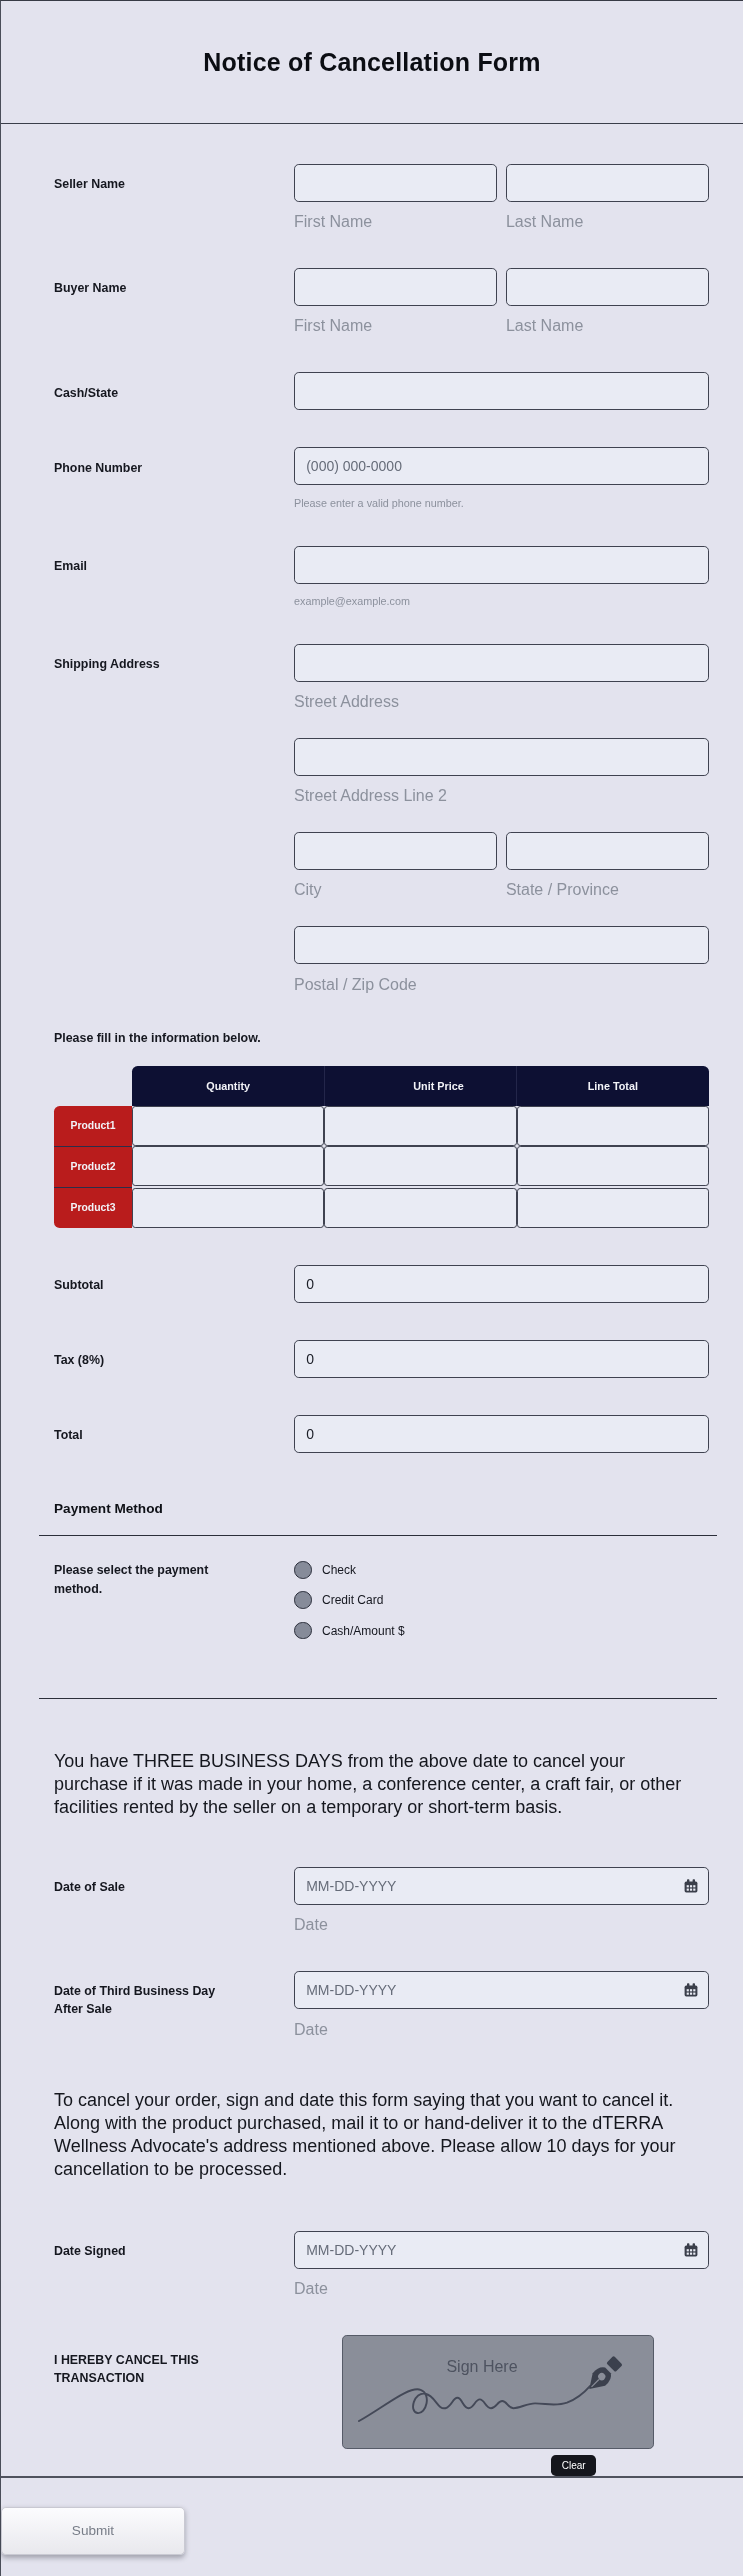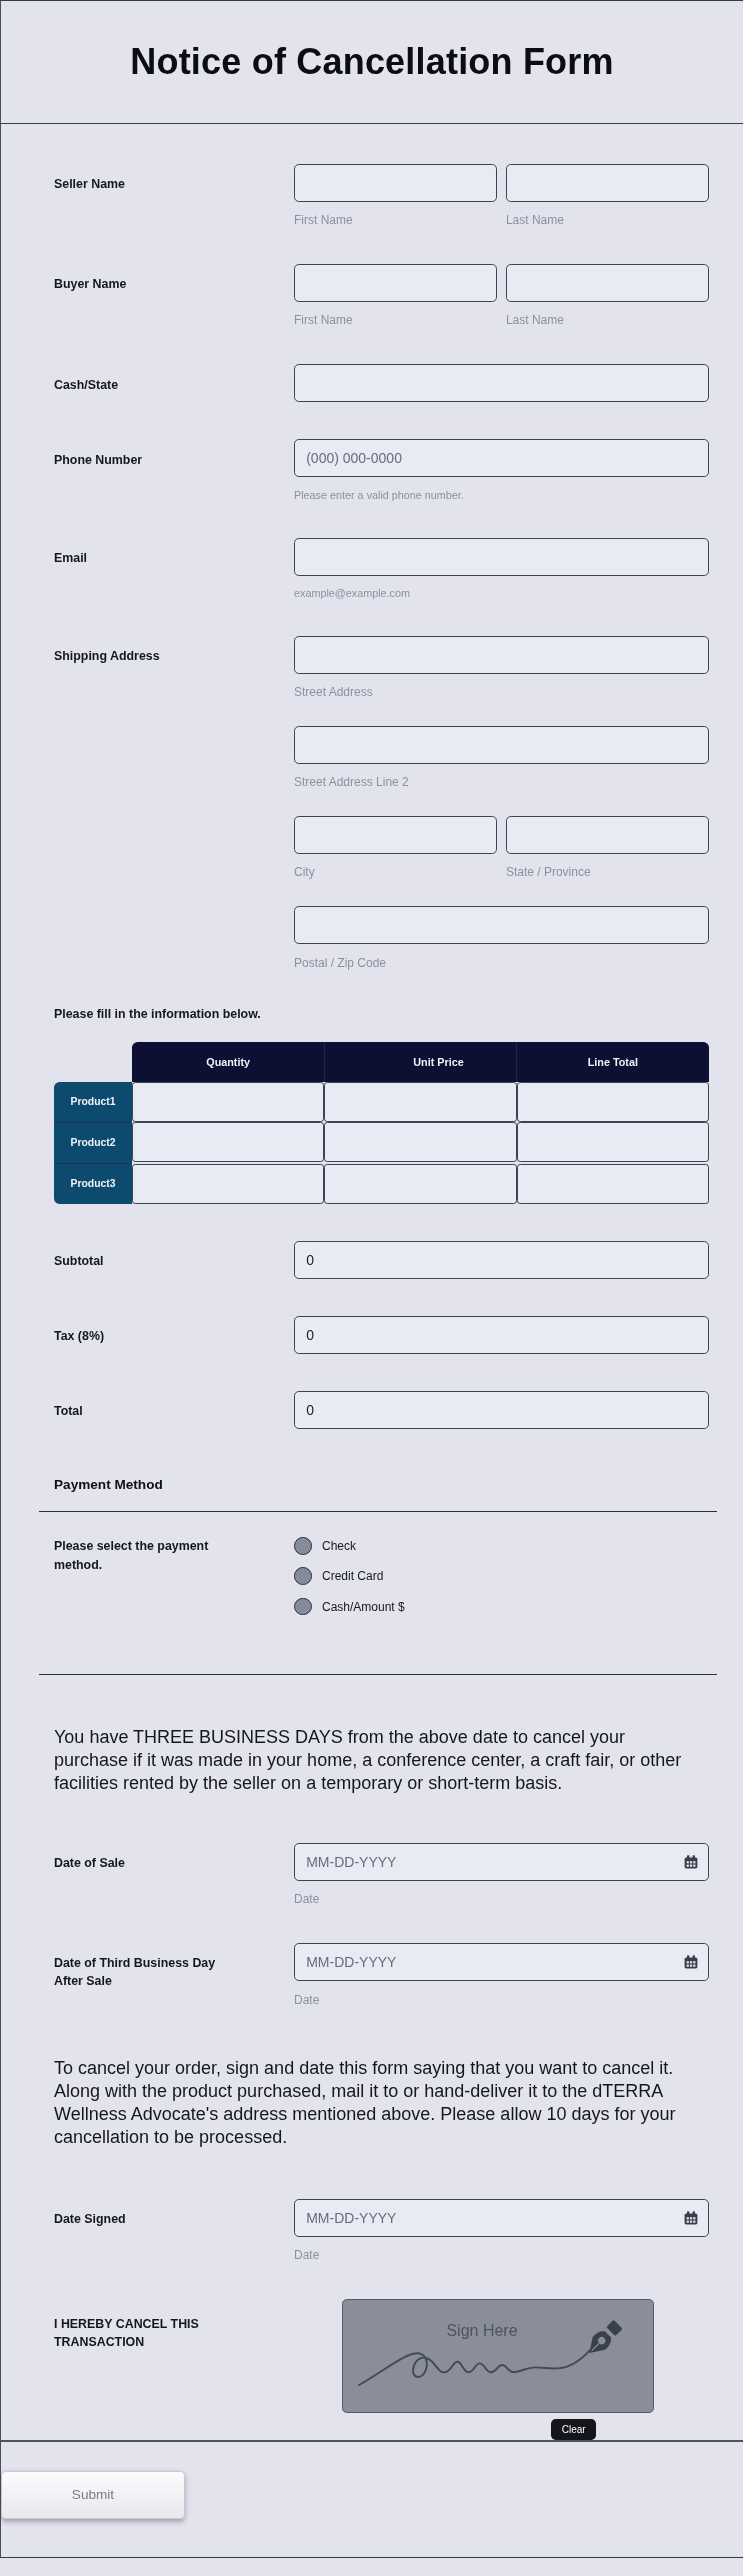--- a/index.html
+++ b/index.html
@@ -1,42 +1,42 @@
 <!DOCTYPE html>
 <html style="font-size:12.8px"><head>
 <meta charset="utf-8">
 <style>
   html,body{margin:0;padding:0;background:#e3e3ee;font-family:"Liberation Sans",sans-serif;}
   .page{width:744px;margin:0 auto;background:#e3e3ee;border:0.8px solid #4a4e59;border-top:1.6px solid #383b45;border-bottom:1.6px solid #383b45;box-sizing:border-box;}
   
   .form-header{height:122px;display:flex;align-items:center;justify-content:center;border-bottom:1.6px solid #3a3e49;}
-  .form-title{font-size:36px;font-weight:700;color:#0b0d13;letter-spacing:0.2px;}
+  .form-title{font-size:25px;font-weight:700;color:#0b0d13;letter-spacing:0.2px;}
   
   .row{display:flex;margin:0 34px 37px 53px;}
   .row-label{flex:0 0 240px;box-sizing:border-box;padding-right:56px;padding-top:11.2px;font-size:12.4px;font-weight:600;color:#15171f;line-height:1.5;}
   .row-label.tight{padding-top:10.4px;}
   .fields{flex:1;min-width:0;}
   .tinput{display:block;width:100%;height:38px;box-sizing:border-box;background:#e9ebf4;border:0.8px solid #3f4250;border-radius:4.8px;padding:0 11.2px;font-size:14px;color:#1a1d26;font-family:"Liberation Sans",sans-serif;}
   .tinput::placeholder{color:#666c79;opacity:1;}
   .two-col{display:flex;gap:8.8px;}
   .col{flex:1;min-width:0;}
-  .sublabel{font-size:12px;color:#8c919d;margin-top:11.2px;}
+  .sublabel{font-size:16px;color:#8c919d;margin-top:11.2px;}
   .hint{font-size:10.8px;color:#8c919d;margin-top:11.2px;}
   .stack-block{margin-bottom:27px;}
   .mt-first{margin-top:40px;}
   
   .intro-line{margin:0 34px 21px 53px;font-size:12.4px;font-weight:600;color:#15171f;}
   
   .ptable{display:grid;grid-template-columns:78px 1fr 1fr 1fr;margin:0 34px 37px 53px;}
   .pt-corner{background:transparent;}
   .pt-head{background:#0d1033;color:#f2f3f8;font-size:10.8px;font-weight:600;height:40px;display:flex;align-items:center;justify-content:center;}
   .pt-head.mid{border-left:0.8px solid #23264a;border-right:0.8px solid #23264a;padding-left:36px;}
   .pt-head.first{border-top-left-radius:5.6px;}
   .pt-head.last{border-top-right-radius:5.6px;}
-  .pt-rowlabel{background:#0c4a6e;color:#f2f3f8;font-size:10.4px;font-weight:600;display:flex;align-items:center;justify-content:center;height:40px;}
+  .pt-rowlabel{background:#b91c1c;color:#f2f3f8;font-size:10.4px;font-weight:600;display:flex;align-items:center;justify-content:center;height:40px;}
   .pt-rowlabel.first{border-top-left-radius:5.6px;}
   .pt-rowlabel.last{border-bottom-left-radius:5.6px;}
   .pt-rowlabel.midrow{border-top:0.8px solid #2b2e4a;border-bottom:0.8px solid #2b2e4a;}
   .cell-input{width:100%;height:40px;box-sizing:border-box;background:#e9ebf4;border:0.8px solid #3f4250;border-radius:3.2px;padding:0 8px;font-size:11.2px;color:#1a1d26;font-family:"Liberation Sans",sans-serif;}
   
   .section-heading{margin:48px 34px 19px 53px;font-size:13.6px;font-weight:700;color:#0e1016;}
   .hr-line{border:none;border-top:0.8px solid #2c2f3a;margin:0 26px 0 38px;height:0;}
   .radio-row{display:flex;margin:25.6px 34px 0 53px;}
   .radio-row .row-label{padding-top:0;}
   .radio-item{display:flex;align-items:center;gap:10.4px;margin-bottom:12.8px;font-size:12px;color:#15171f;}

